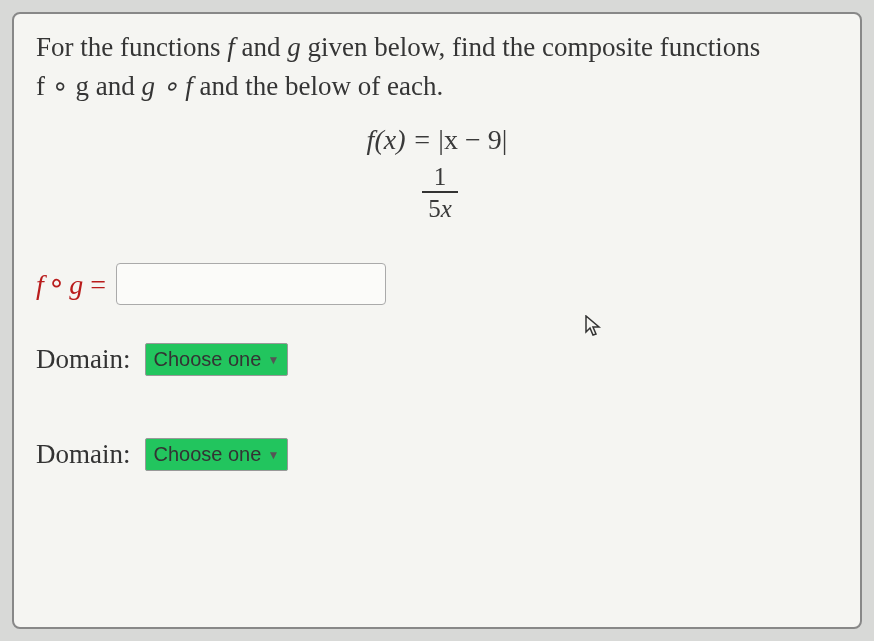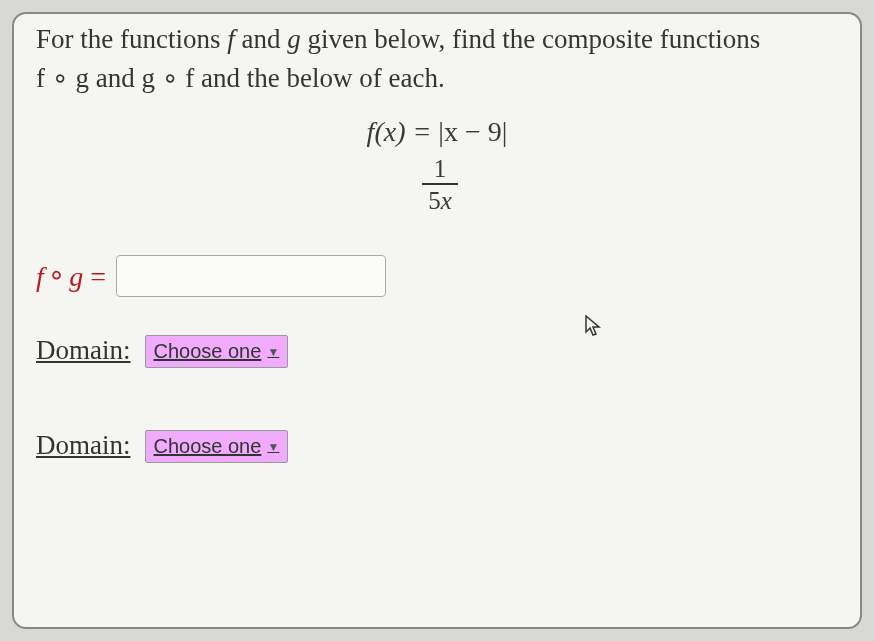--- a/index.html
+++ b/index.html
@@ -13,22 +13,22 @@
       background: #d8d9d7;
       font-family: Georgia, 'Times New Roman', serif;
       padding: 12px;
       overflow: hidden;
     }
     .panel {
       width: 100%;
       height: 100%;
       background: #f5f5f2;
       border: 2px solid #888;
-      border-radius: 14px;
-      padding: 6px 22px;
+      border-radius: 8px;
+      padding: 14px 22px;
       color: #333;
     }
     .problem-text {
       font-size: 27px;
       line-height: 1.45;
       color: #353535;
       margin-bottom: 14px;
     }
     .equations {
       text-align: center;
@@ -92,33 +92,33 @@
       height: 42px;
       border: 1px solid #aaa;
       border-radius: 4px;
       background: #fbfbf9;
       padding: 4px 8px;
       font-size: 20px;
       color: #333;
     }
     .domain-row {
       display: flex;
+      align-items: center;
       margin-bottom: 62px;
-      text-decoration: underline;
     }
     .domain-label {
       font-size: 27px;
       color: #333;
       margin-right: 14px;
     }
     .dropdown {
       display: inline-flex;
       align-items: center;
       border: 1px solid #999;
-      background: #f0abfc;
+      background: #22c55e;
       padding: 4px 8px;
       font-family: Arial, Helvetica, sans-serif;
       font-size: 20px;
       color: #333;
       cursor: pointer;
       border-radius: 2px;
     }
     .chevron {
       margin-left: 6px;
       font-size: 12px;
@@ -133,21 +133,21 @@
       pointer-events: none;
     }
   </style>
 </head>
 <body>
 
 <div class="panel">
 
   <div class="problem-text">
     <span>For the functions </span><span style="font-style:italic">f</span><span> and </span><span style="font-style:italic">g</span><span> given below, find the composite functions</span><br>
-    <span style="">f ∘ g</span><span> and </span><span style="">g ∘ f</span><span> and the below of each.</span>
+    <span style="">f ∘ g</span><span> and </span><span style="font-style:italic">g ∘ f</span><span> and the below of each.</span>
   </div>
 
   <div class="equations">
     <div class="eqline">
       <span class="var">f(x) = </span><span class="upright">|x − 9|</span>
     </div><br>
     <div class="eqline">
       <span class="frac">
         <span class="num">1</span>
         <span class="den"><span>5</span><span class="ivar">x</span></span>

